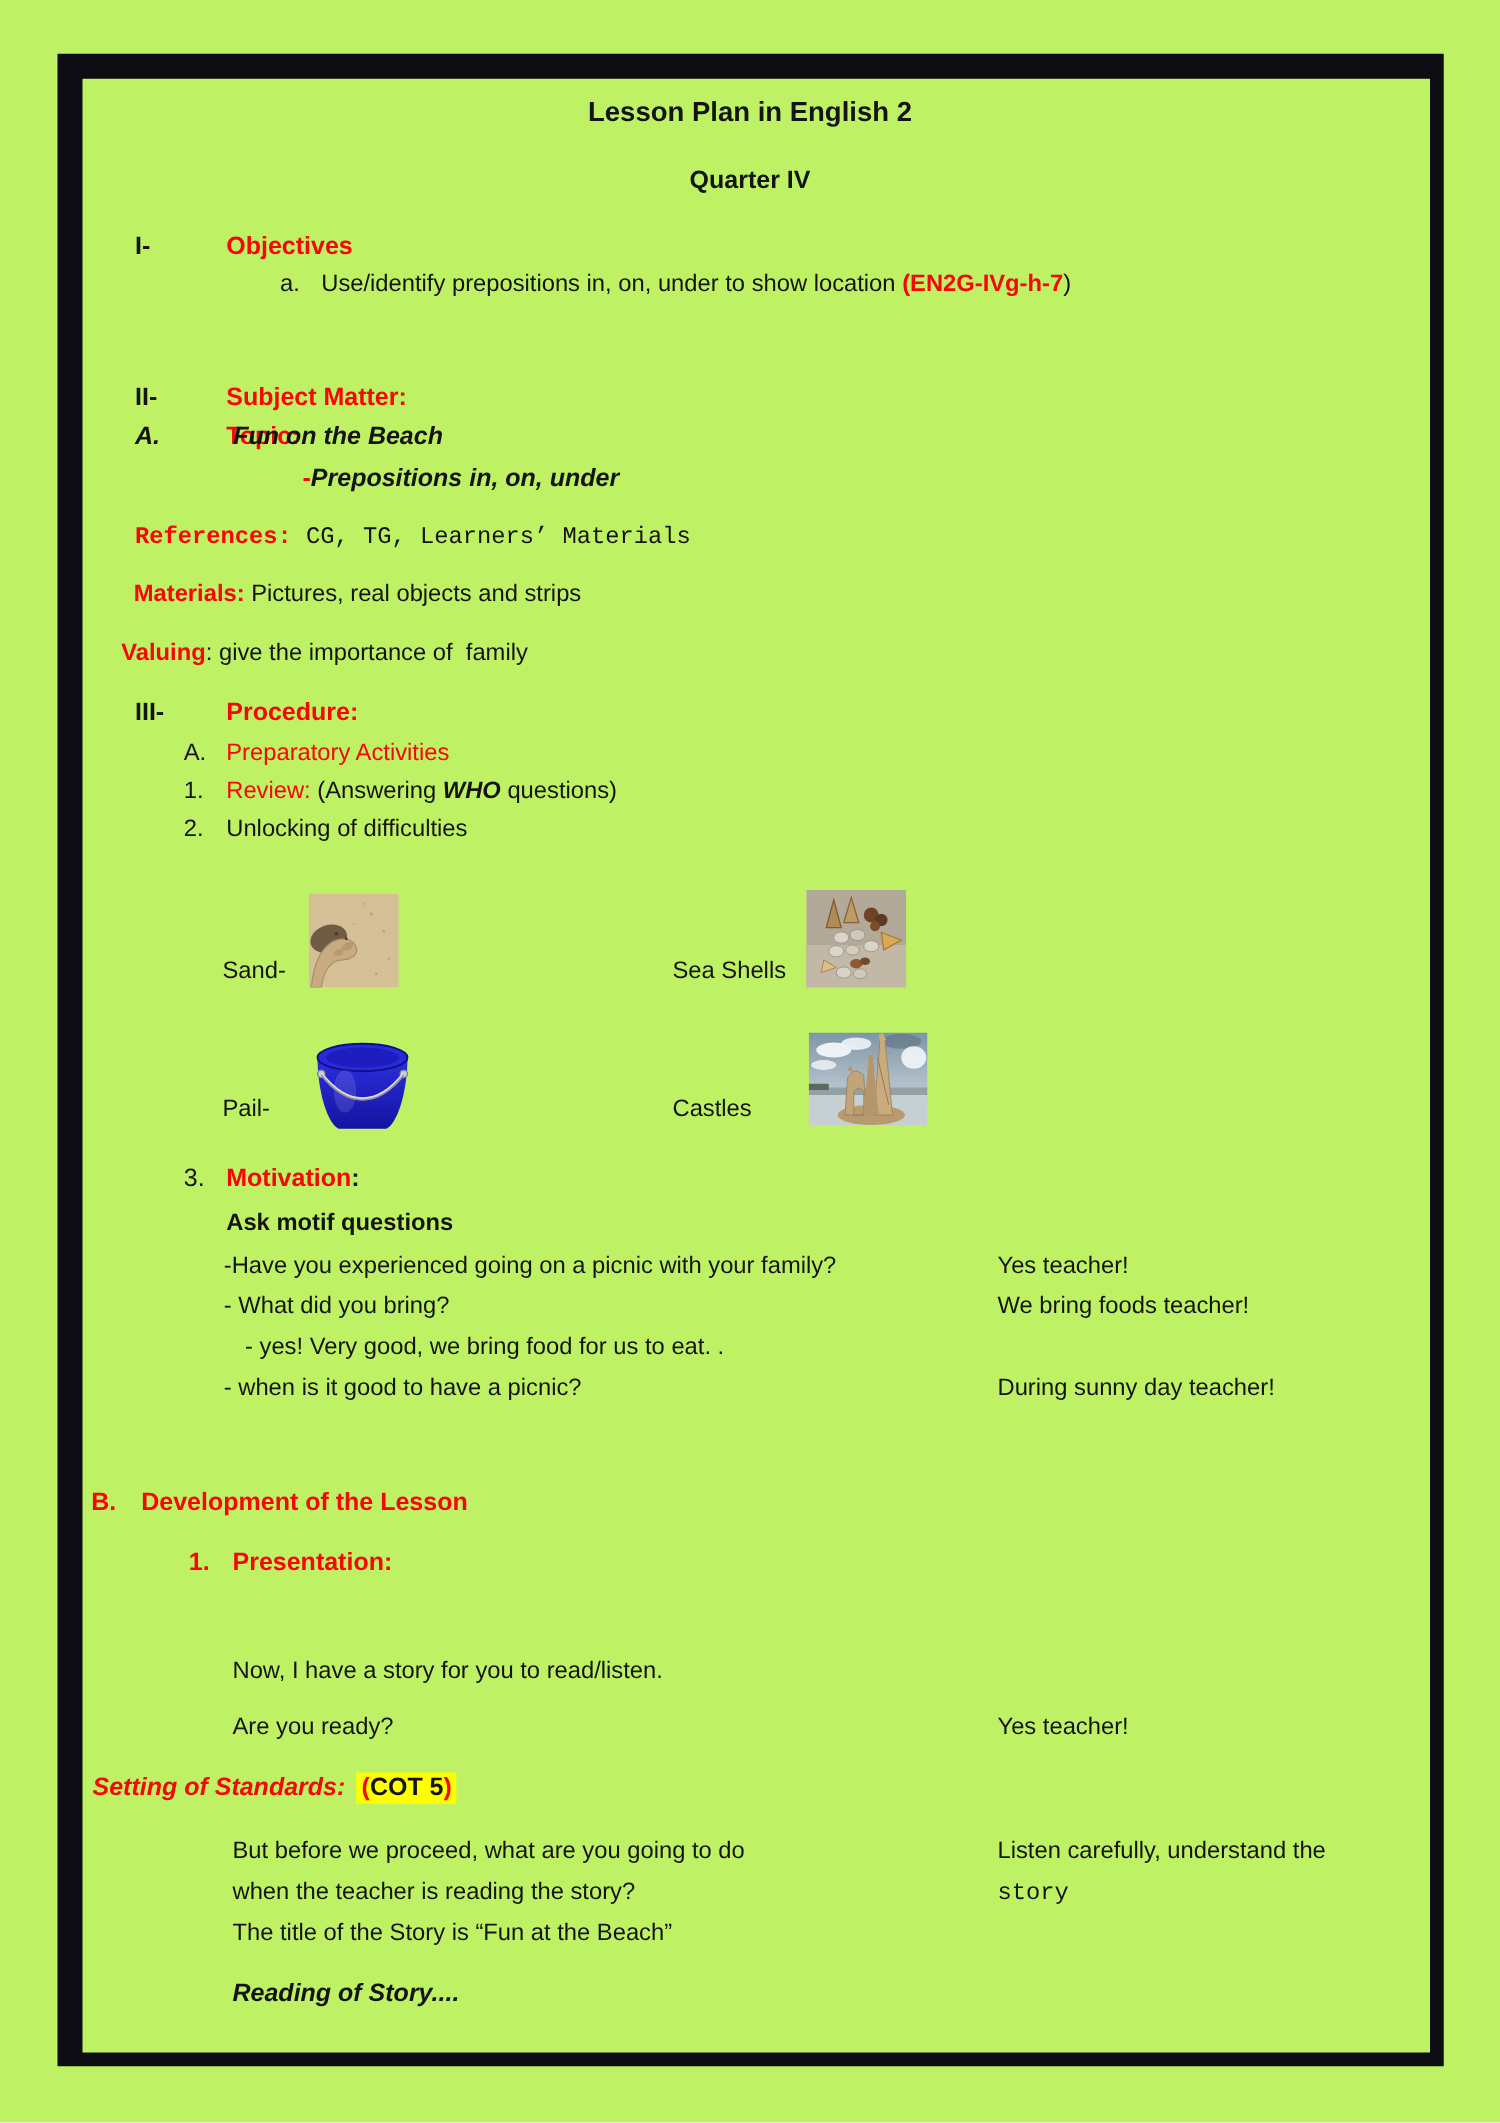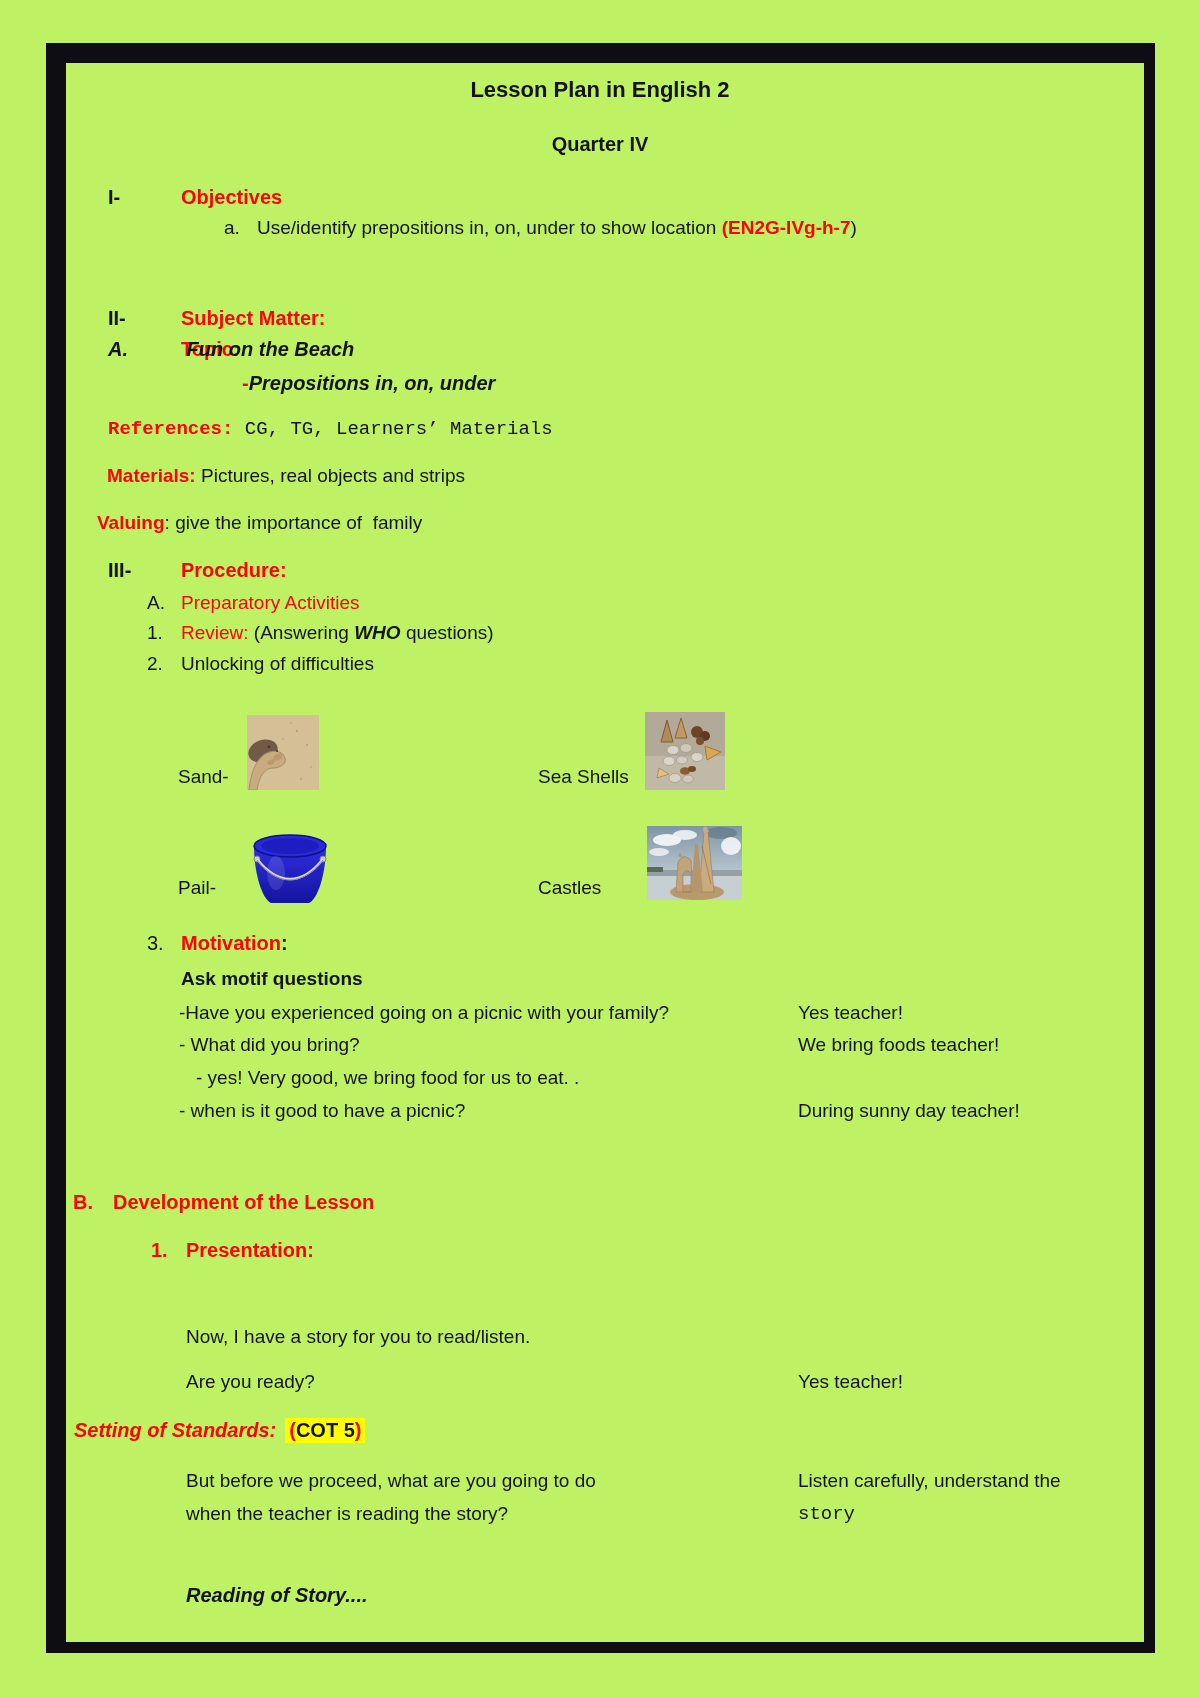--- a/index.html
+++ b/index.html
@@ -219,17 +219,20 @@
     <span class="red b i h">Setting of Standards:</span><span class="badge"><span class="red">(</span><span>COT 5</span><span class="red">)</span></span>
   </div>
   <div class="row" style="top:1469px;">
     <span style="left:186px;">But before we proceed, what are you going to do</span>
     <span style="left:798px;">Listen carefully, understand the</span>
   </div>
   <div class="row" style="top:1502px;">
     <span style="left:186px;">when the teacher is reading the story?</span>
     <span style="left:798px;font-family:Liberation Mono, monospace;">story</span>
   </div>
+  <div class="row" style="top:1535px;">
+    <span style="left:186px;">The title of the Story is “Fun at the Beach”</span>
+  </div>
   <div class="line b i h" style="left:186px; top:1583px;">
     <span>Reading of Story....</span>
   </div>
 
 </div>
 
 </body></html>

